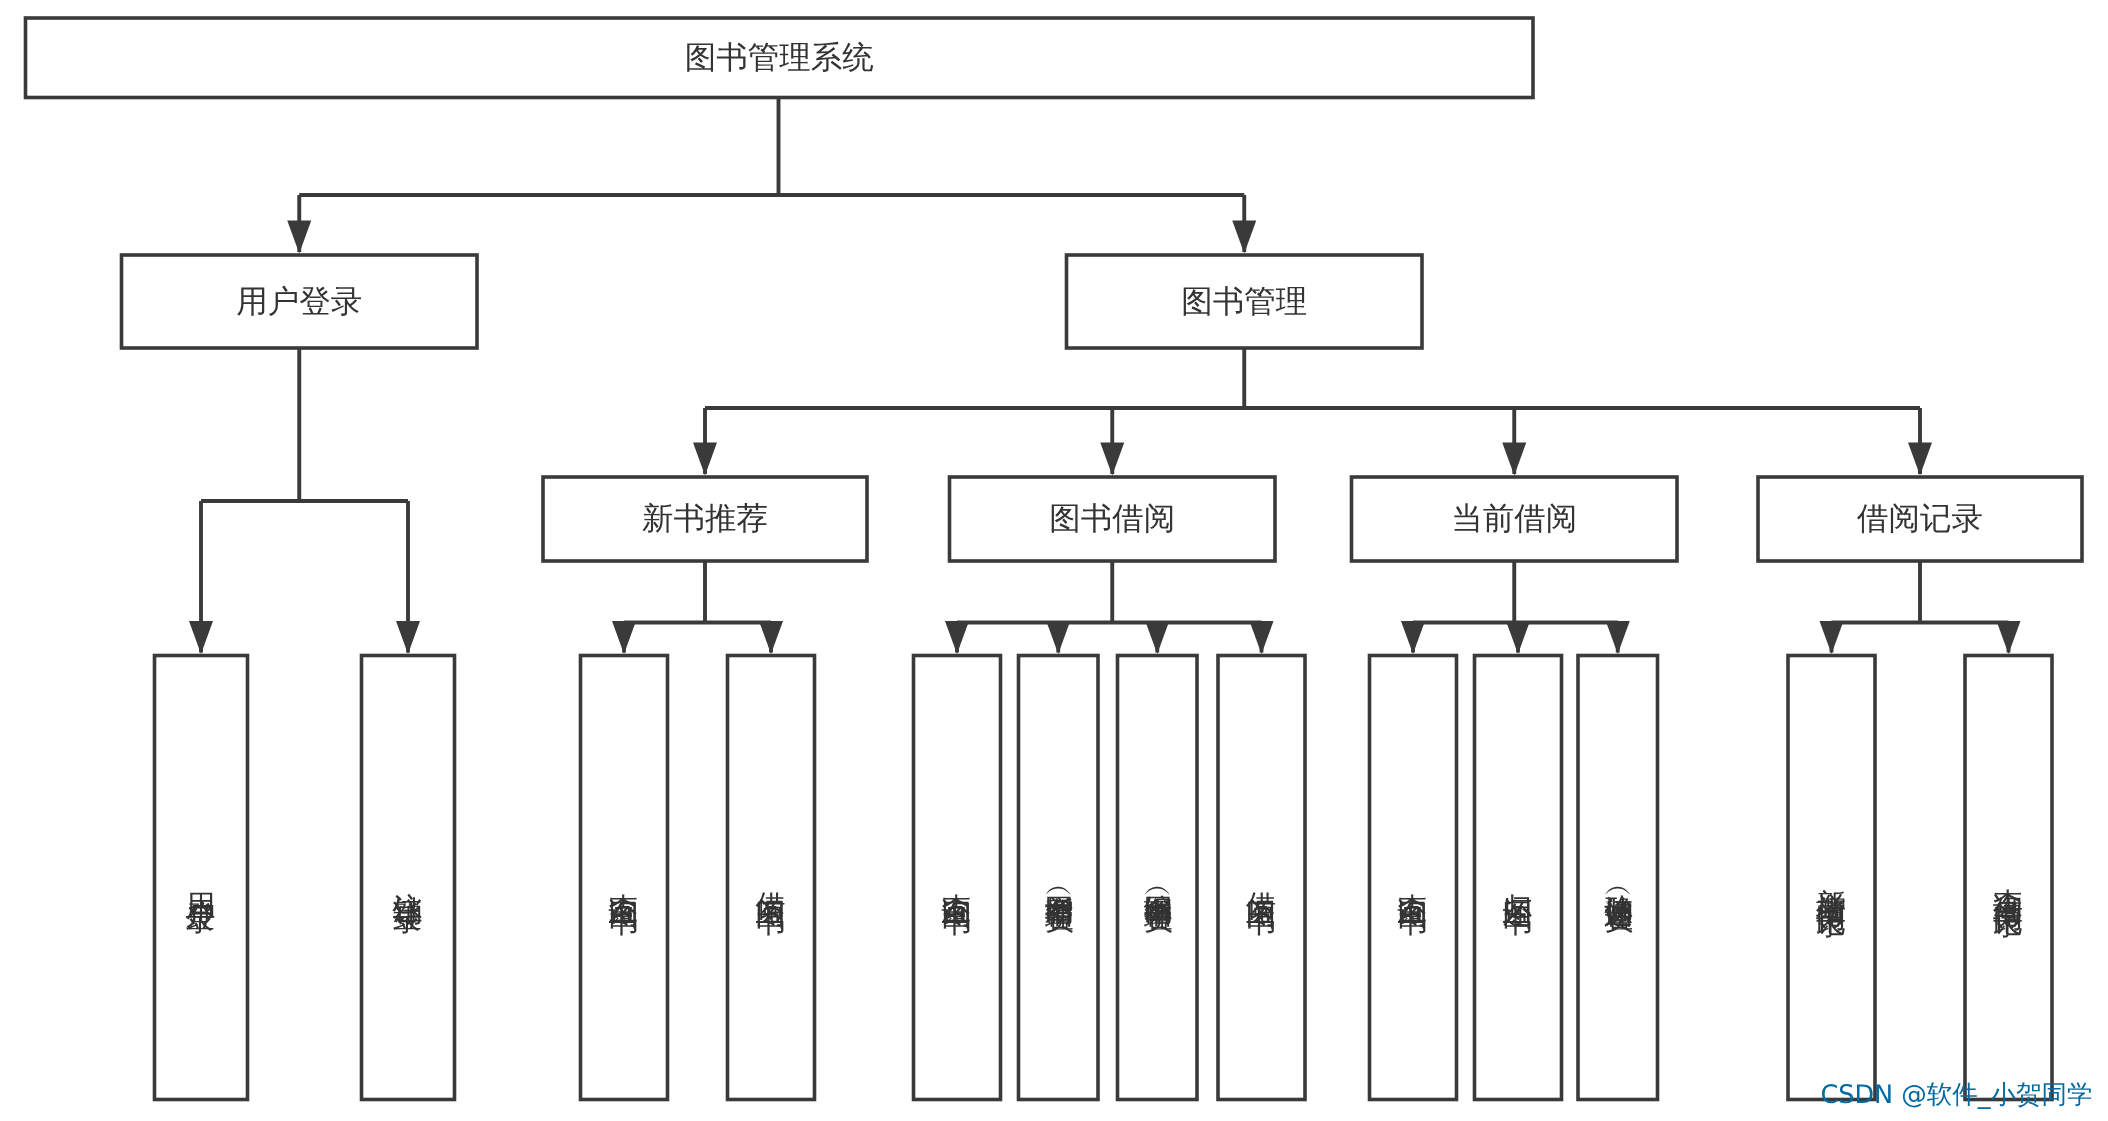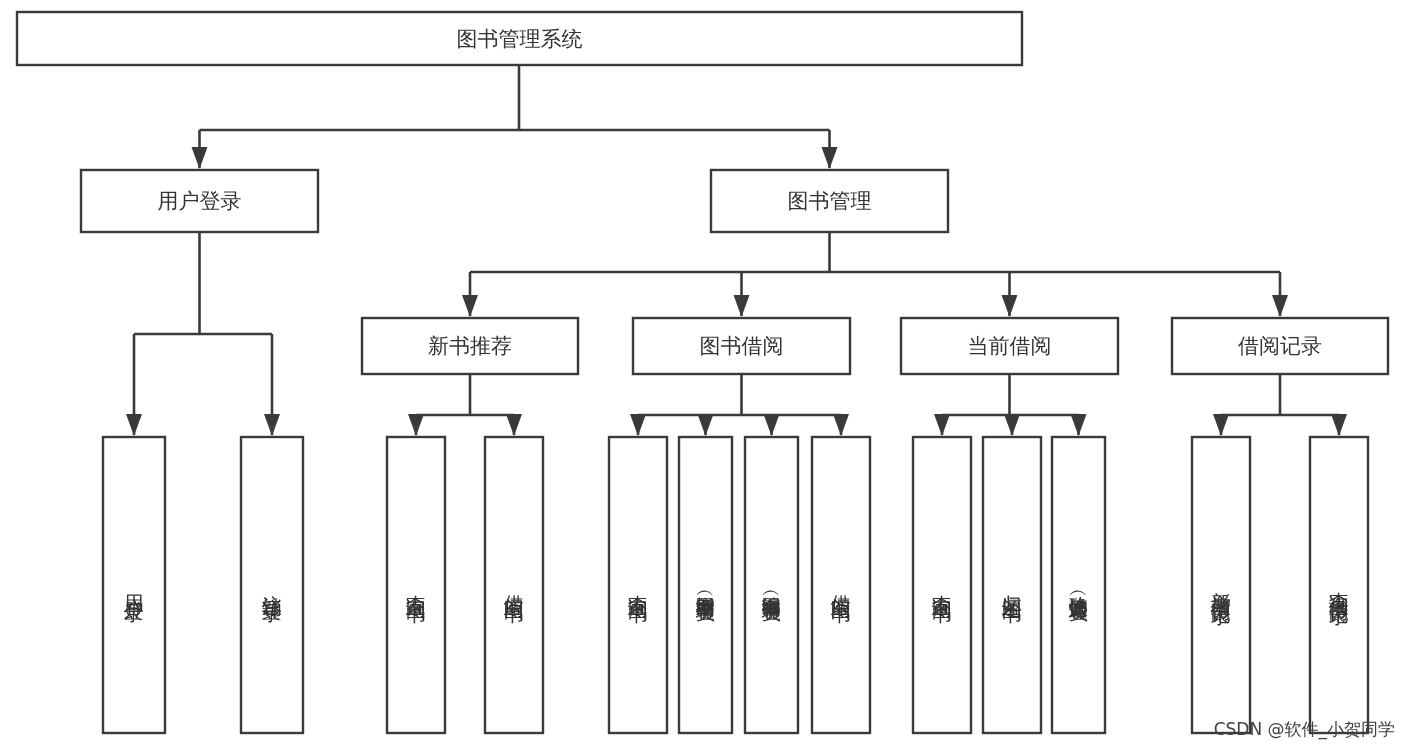--- a/index.html
+++ b/index.html
@@ -63,21 +63,21 @@
     justify-content: center;
     text-align: center;
     pointer-events: none;
     white-space: nowrap;
   }
   .watermark {
     position: absolute;
     right: 10px;
     bottom: 6px;
     font-size: 17px;
-    color: #404040;
+    color: #0369a1;
     font-family: "DejaVu Sans", "Liberation Sans", sans-serif;
     white-space: nowrap;
   }
 </style>
 </head>
 <body>
 
 <div id="diagram-root">
 
   <svg id="tree-svg" viewBox="0 0 1405 747">

